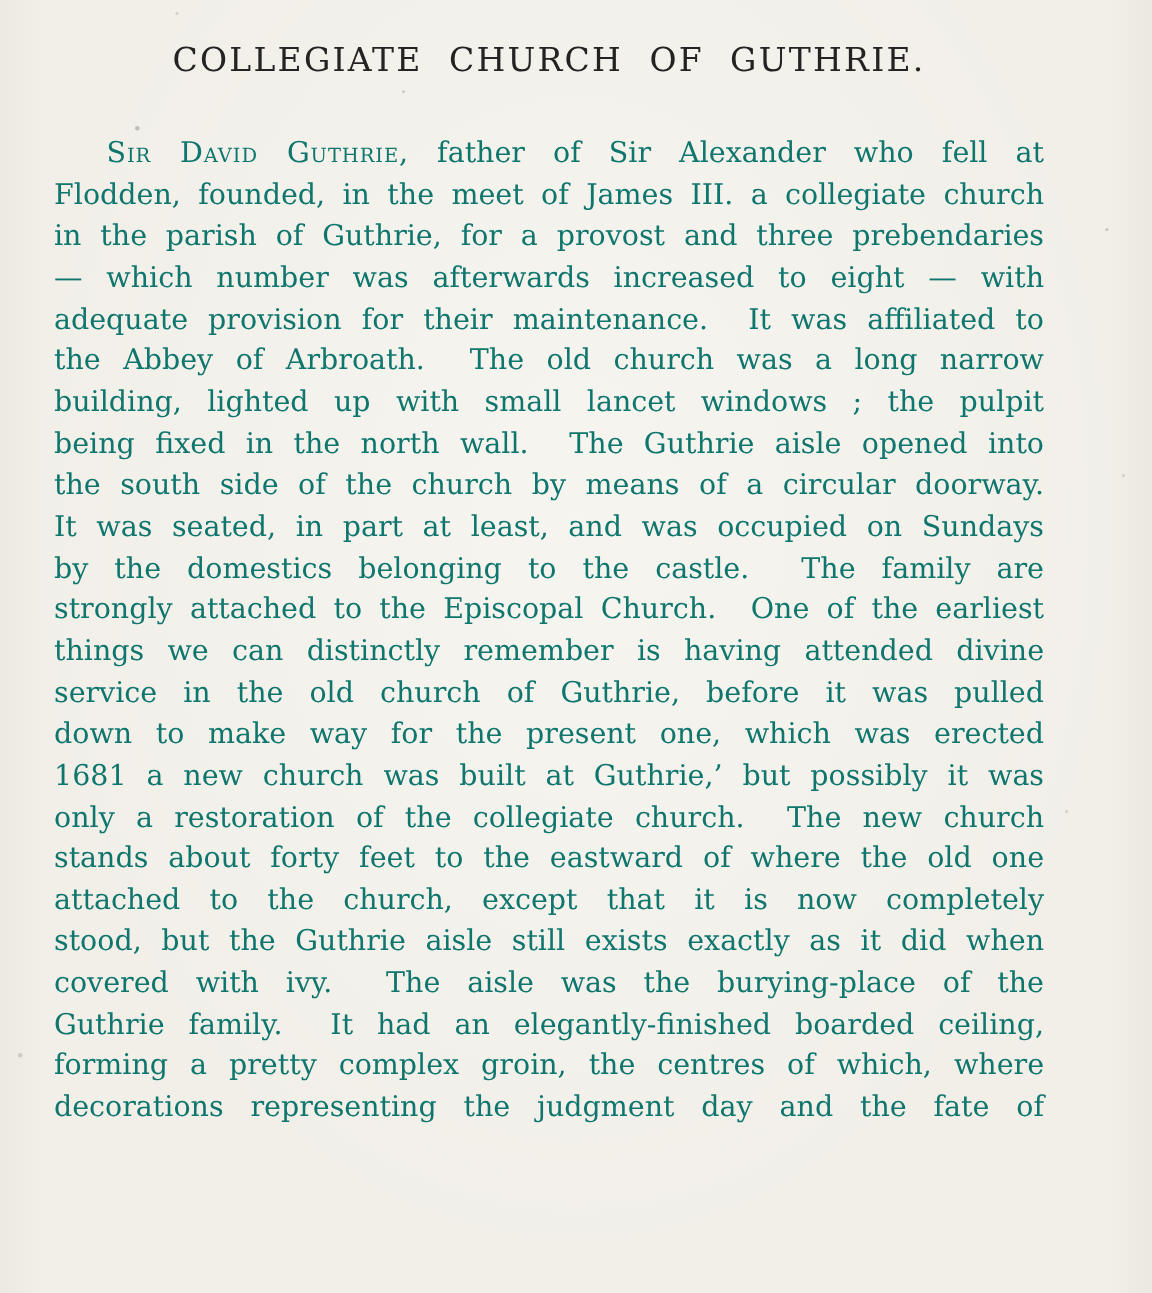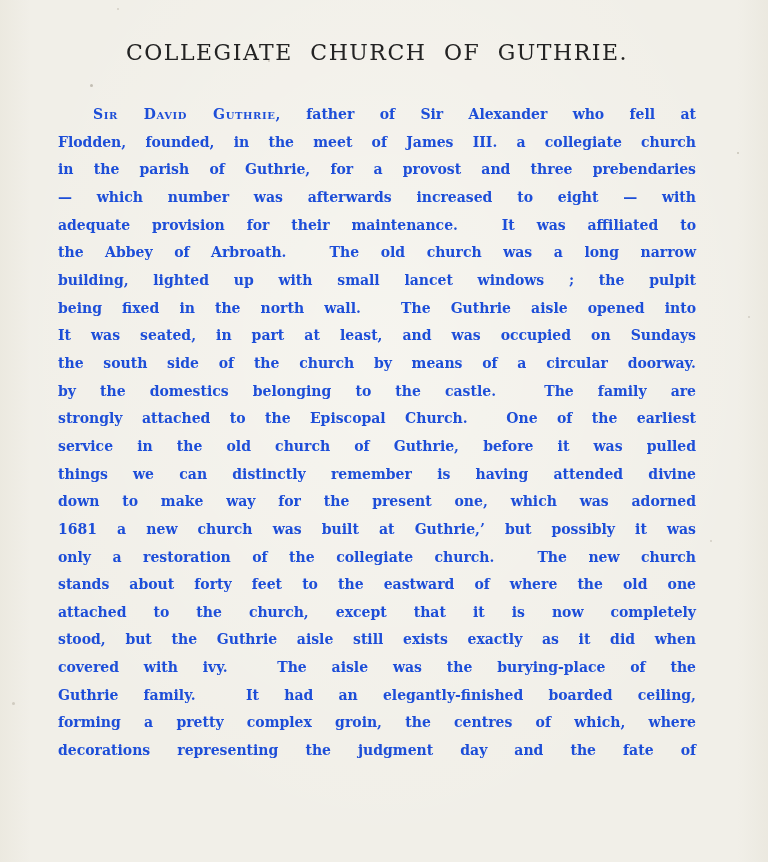--- a/index.html
+++ b/index.html
@@ -11,44 +11,42 @@
     height: 862px;
     background: #f1efe8;
     background-image: radial-gradient(ellipse at 50% 40%, rgba(255,255,252,0.35) 0%, rgba(0,0,0,0) 70%),
                       linear-gradient(90deg, rgba(220,215,200,0.25) 0%, rgba(0,0,0,0) 4%, rgba(0,0,0,0) 96%, rgba(222,218,205,0.3) 100%);
     font-family: "DejaVu Serif", "Liberation Serif", serif;
     color: #262626;
     overflow: hidden;
     position: relative;
   }
   .page {
-    padding: 24px 72px 0 58px;
-    margin-top: 12px;
+    padding: 24px 72px 0 36px;
   }
   .title {
     font-size: 22px;
     font-weight: normal;
     text-align: center;
     letter-spacing: 1.5px;
     word-spacing: 9px;
     margin: 4px 0 36px 0;
     color: #232323;
     white-space: nowrap;
   }
   .paragraph {
     
   }
   .line {
-    font-size: 14px;
+    font-size: 19px;
     line-height: 27.65px;
     text-align: justify;
     text-align-last: justify;
     word-spacing: 2.5px;
-    color: #1d4ed8;
-    font-weight: bold;
+    color: #0f766e;
   }
   .line.first {
     padding-left: 35px;
   }
   .sc {
     font-variant: small-caps;
     letter-spacing: 0.6px;
   }
   
   .speck {
@@ -80,27 +78,27 @@
     </div>
 
     <div>
         <div class="line">Flodden, founded, in the meet of James III. a collegiate church</div>
         <div class="line">in the parish of Guthrie, for a provost and three prebendaries</div>
         <div class="line">— which number was afterwards increased to eight — with</div>
         <div class="line">adequate provision for their maintenance.&nbsp; It was affiliated to</div>
         <div class="line">the Abbey of Arbroath.&nbsp; The old church was a long narrow</div>
         <div class="line">building, lighted up with small lancet windows ; the pulpit</div>
         <div class="line">being fixed in the north wall.&nbsp; The Guthrie aisle opened into</div>
+        <div class="line">the south side of the church by means of a circular doorway.</div>
         <div class="line">It was seated, in part at least, and was occupied on Sundays</div>
-        <div class="line">the south side of the church by means of a circular doorway.</div>
         <div class="line">by the domestics belonging to the castle.&nbsp; The family are</div>
         <div class="line">strongly attached to the Episcopal Church.&nbsp; One of the earliest</div>
+        <div class="line">things we can distinctly remember is having attended divine</div>
         <div class="line">service in the old church of Guthrie, before it was pulled</div>
-        <div class="line">things we can distinctly remember is having attended divine</div>
-        <div class="line">down to make way for the present one, which was adorned</div>
+        <div class="line">down to make way for the present one, which was erected</div>
         <div class="line">1681 a new church was built at Guthrie,’ but possibly it was</div>
         <div class="line">only a restoration of the collegiate church.&nbsp; The new church</div>
         <div class="line">stands about forty feet to the eastward of where the old one</div>
         <div class="line">attached to the church, except that it is now completely</div>
         <div class="line">stood, but the Guthrie aisle still exists exactly as it did when</div>
         <div class="line">covered with ivy.&nbsp; The aisle was the burying-place of the</div>
         <div class="line">Guthrie family.&nbsp; It had an elegantly-finished boarded ceiling,</div>
         <div class="line">forming a pretty complex groin, the centres of which, where</div>
         <div class="line">decorations representing the judgment day and the fate of</div>
       </div>

